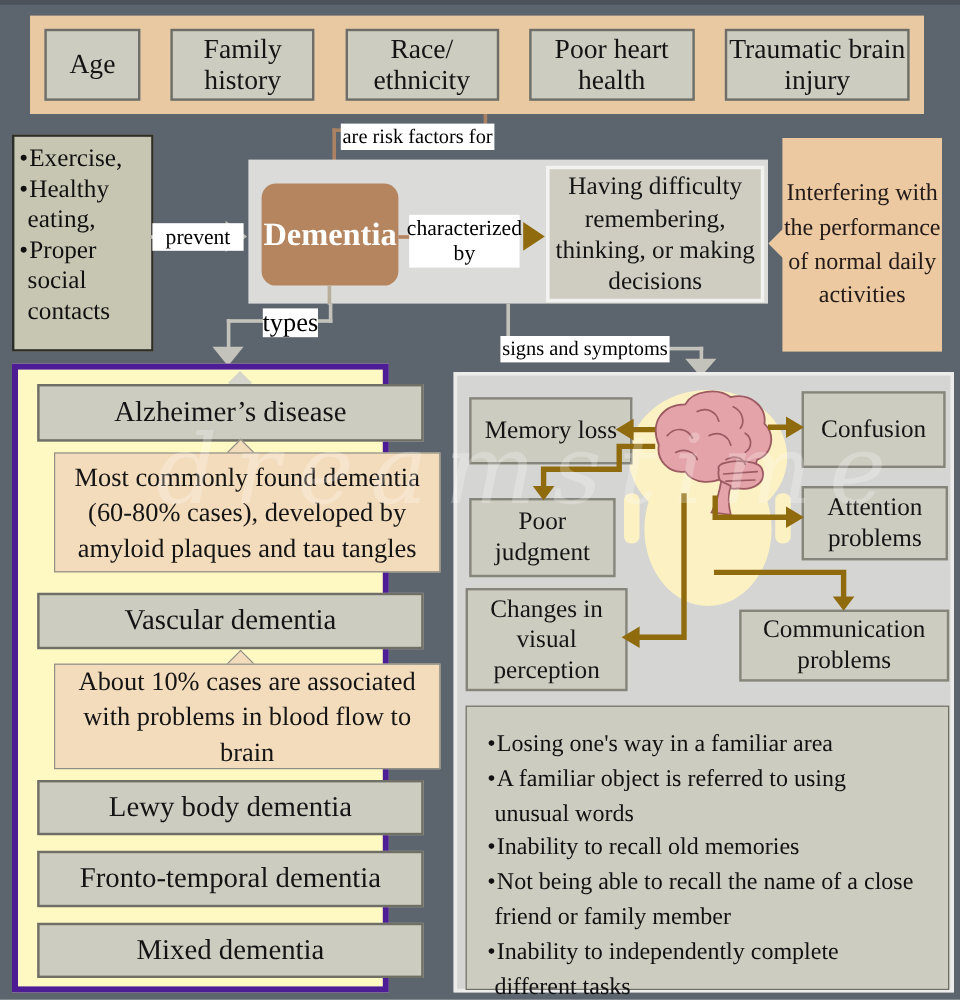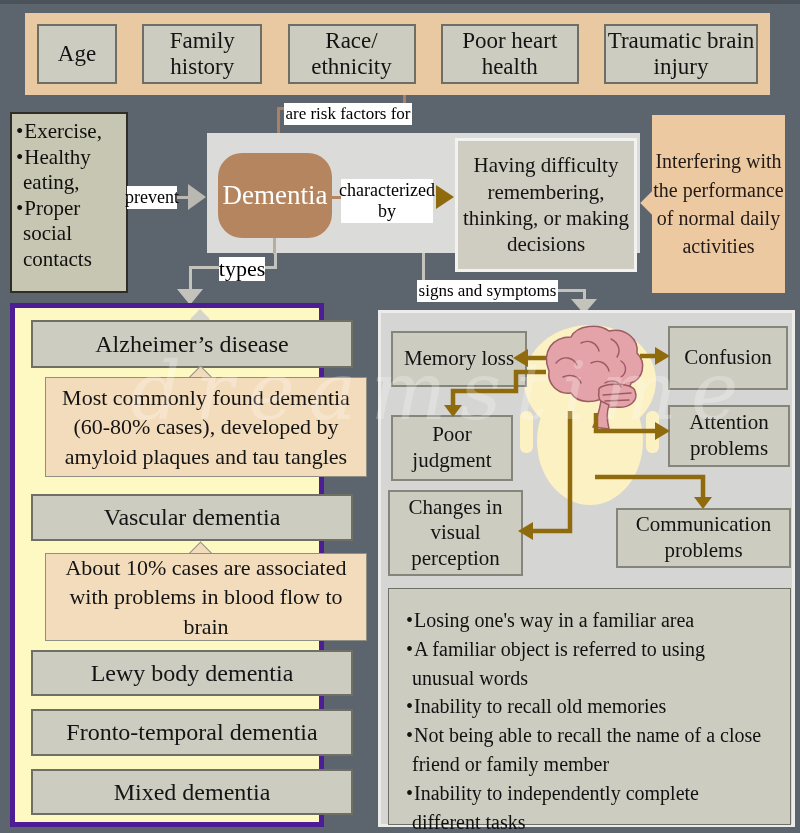--- a/index.html
+++ b/index.html
@@ -11,22 +11,22 @@
   
   .risk-bar{left:25px;top:13px;width:745px;height:82px;background:#e9c9a2;display:flex;align-items:center;justify-content:space-between;padding:0 12px;box-sizing:border-box;}
   .risk-box{background:#cdccc1;border:2px solid #6e6e66;color:#141414;font-size:23px;line-height:1.15;height:60px;box-sizing:border-box;display:flex;align-items:center;justify-content:center;text-align:center;}
   
   .prevent-box{left:10px;top:112px;width:118px;height:181px;background:#c7c6b2;border:2px solid #2e2e28;box-sizing:border-box;color:#101010;font-size:21px;line-height:1.22;padding:5px 2px 0 4px;}
   .prevent-box ul{margin:0;padding:0;list-style:none;}
   .prevent-box li{padding-left:7px;text-indent:-7px;}
   .prevent-box li::before{content:"\2022";margin-right:1px;}
   
   .central-panel{left:207px;top:133px;width:433px;height:120px;background:#dbdbd9;}
-  .dementia-box{left:218px;top:153px;width:114px;height:85px;background:#b5855f;border-radius:24px;color:#fff;font-weight:normal;font-size:27px;}
-  .difficulty-box{left:455px;top:138px;width:182px;height:134px;background:#cfcdc1;border:3px solid #f2f2f0;box-sizing:border-box;color:#141414;font-size:21px;line-height:1.26;}
+  .dementia-box{left:218px;top:153px;width:114px;height:85px;background:#b5855f;border-radius:12px;color:#fff;font-weight:bold;font-size:27px;}
+  .difficulty-box{left:455px;top:138px;width:182px;height:114px;background:#cfcdc1;border:3px solid #f2f2f0;box-sizing:border-box;color:#141414;font-size:21px;line-height:1.26;}
   .interfering-box{left:652px;top:115px;width:133px;height:178px;background:#ecc9a1;color:#221a18;font-size:20px;line-height:1.42;}
   
   .wlabel{background:#ffffff;color:#000;display:flex;align-items:center;justify-content:center;text-align:center;line-height:1.15;}
   
   .line{position:absolute;}
   .tri{position:absolute;width:0;height:0;}
   
   .types-panel{left:10px;top:303px;width:314px;height:524px;background:#fef9c3;border:5px solid #4c1d95;box-sizing:border-box;}
   .type-title{position:absolute;left:16px;width:322px;background:#cdccc1;border:2px solid #6f6f66;box-sizing:border-box;color:#141414;font-size:24px;}
   .type-desc{position:absolute;left:16px;width:322px;background:#f3dcbc;border:1px solid #908f85;box-sizing:border-box;color:#141414;font-size:22px;line-height:1.33;padding:2px 6px;margin-left:14px;}
@@ -65,21 +65,21 @@
   <div class="abs prevent-box">
     <ul>
       <li>Exercise,</li>
       <li>Healthy eating,</li>
       <li>Proper social contacts</li>
     </ul>
   </div>
 
   <div class="line" style="left:125px;top:196px;width:64px;height:3px;background:#b9b9b1"></div>
   <div class="tri" style="left:188px;top:184px;border-top:13px solid transparent;border-bottom:13px solid transparent;border-left:18px solid #b9b9b1"></div>
-  <div class="abs wlabel" style="left:127px;top:186px;width:50px;height:23px;font-size:18px">prevent</div>
+  <div class="abs wlabel" style="left:127px;top:186px;width:76px;height:23px;font-size:18px">prevent</div>
 
   <div class="abs central-panel"></div>
   <div class="abs dementia-box center">Dementia</div>
   <div class="line" style="left:273px;top:238px;width:3px;height:16px;background:#b9ad9c"></div>
 
   <div class="line" style="left:332px;top:196px;width:11px;height:3px;background:#b5855f"></div>
   <div class="abs wlabel" style="left:341px;top:179px;width:92px;height:44px;font-size:18px">characterized by</div>
   <div class="tri" style="left:436px;top:185px;border-top:12px solid transparent;border-bottom:12px solid transparent;border-left:18px solid #8f6b0e"></div>
 
   <div class="abs difficulty-box center">Having difficulty remembering, thinking, or making decisions</div>

